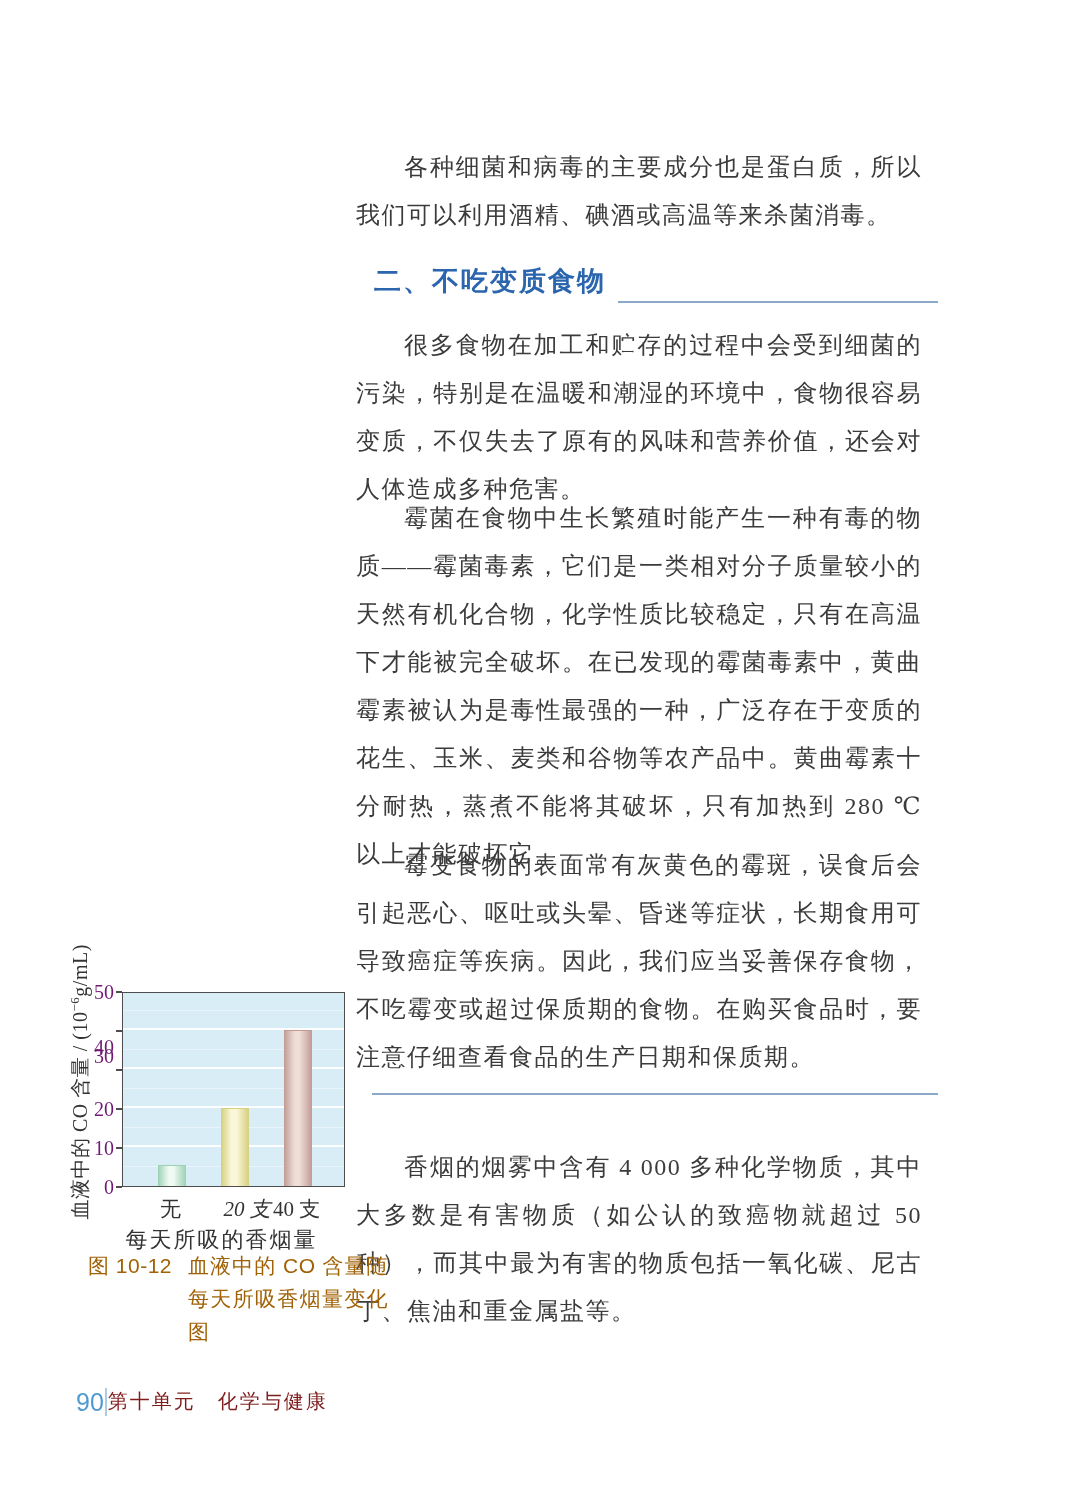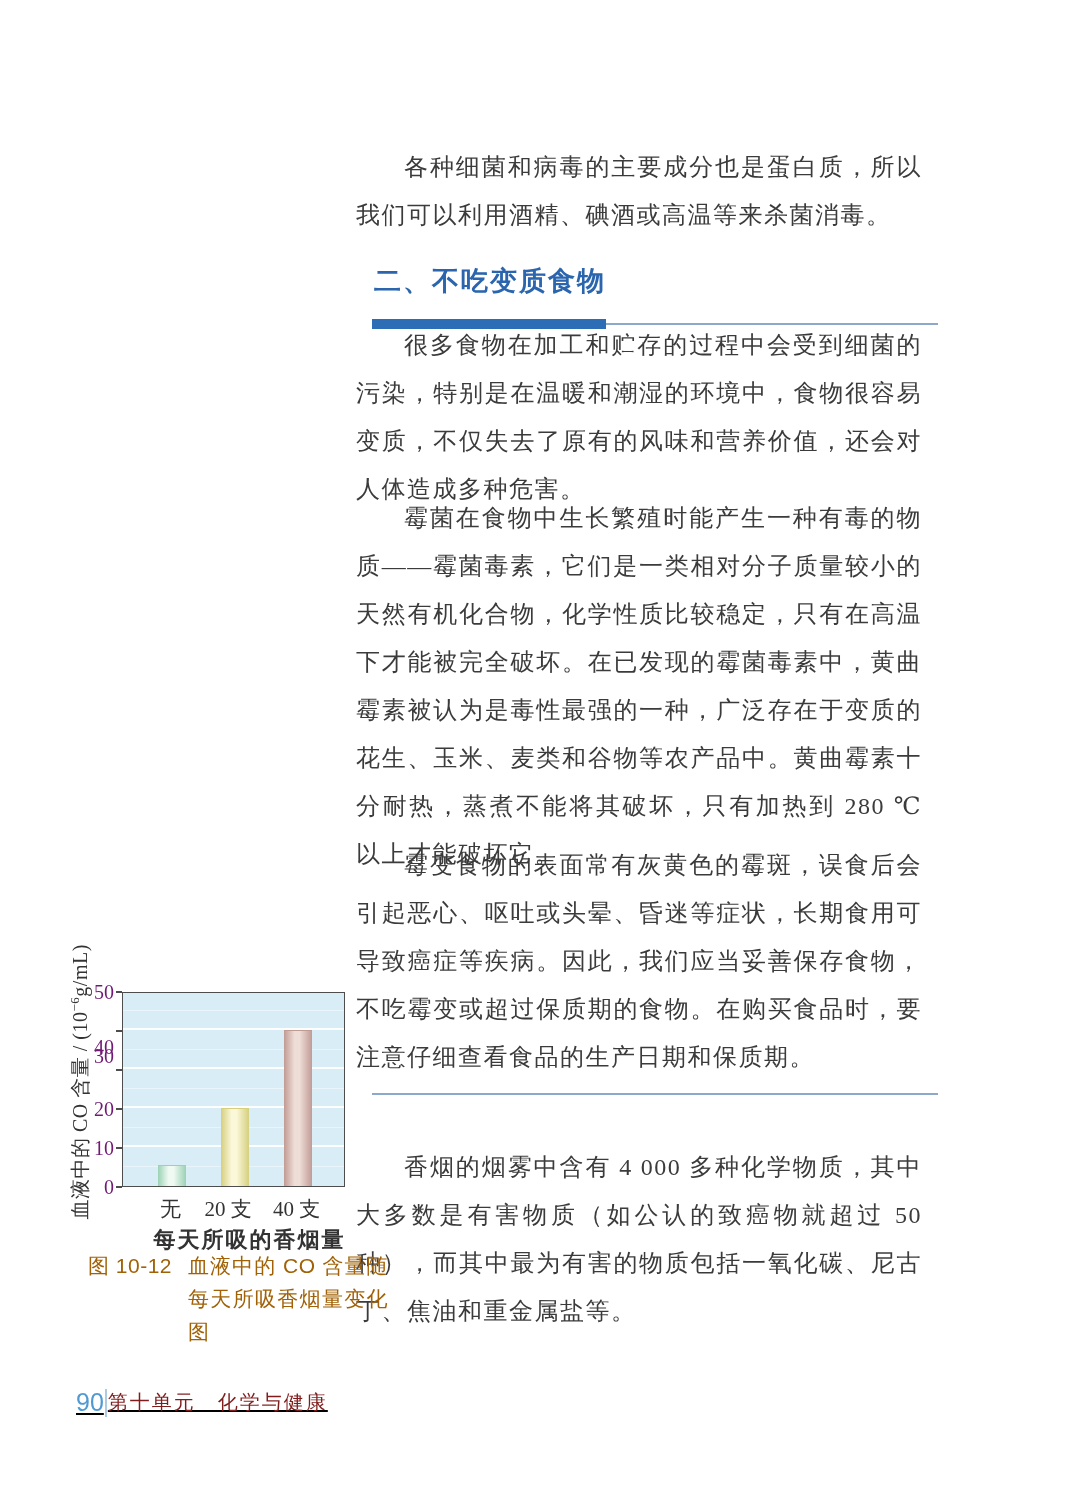--- a/index.html
+++ b/index.html
@@ -28,21 +28,21 @@
     text-justify: inter-ideograph;
   }
 
   .section-head {
     position: absolute;
     left: 372px;
     width: 566px;
     display: flex;
     align-items: flex-end;
   }
-  .head-inner { display: flex; flex-direction: column; gap: 12px; }
+  .head-inner { display: flex; flex-direction: row; gap: 12px; }
   .head-text {
     font-family: "Liberation Sans", "DejaVu Sans", sans-serif;
     font-weight: bold;
     font-size: 27px;
     letter-spacing: 2px;
     color: #2a65ae;
     white-space: nowrap;
     padding-bottom: 8px;
     padding-left: 2px;
   }
@@ -93,28 +93,27 @@
     text-align: center;
     transform: rotate(-90deg);
     font-size: 20px;
     color: #333333;
     white-space: nowrap;
     letter-spacing: 0.5px;
   }
   .ylabel sup { font-size: 13px; }
   .xtitle {
     position: absolute;
-    left: 76px;
+    left: 48px;
     top: 263px;
     width: 223px;
     text-align: center;
     font-size: 22px;
     letter-spacing: 2px;
     color: #333333;
-    font-weight: bold;
   }
 
   .fig-caption {
     position: absolute;
     left: 88px;
     top: 1249px;
     width: 300px;
     display: flex;
     gap: 16px;
     font-family: "Liberation Sans", "DejaVu Sans", sans-serif;
@@ -125,24 +124,23 @@
   }
   .cap-num { white-space: nowrap; }
   .cap-text { width: 212px; text-align: justify; }
 
   
   .footer {
     position: absolute;
     left: 76px;
     top: 1388px;
     display: flex;
-    align-items: center;
+    align-items: flex-start;
     gap: 1px;
     font-family: "Liberation Sans", "DejaVu Sans", sans-serif;
-    text-decoration: underline;
   }
   .page-num { font-size: 25px; color: #4f9ad2; }
   .footer-sep { width: 2px; height: 28px; background: #aecbe2; }
   .footer-text { font-size: 20px; color: #7f1d1d; letter-spacing: 2px; }
 </style>
 </head>
 <body>
 
 <div class="page">
 
@@ -184,21 +182,21 @@
         <div class="gridline" style="height: 2px; background: rgba(255, 255, 255, 0.95); bottom: 117px;"></div>
         <div class="gridline" style="height: 1px; background: rgba(255, 255, 255, 0.45); bottom: 136.5px;"></div>
         <div class="gridline" style="height: 2px; background: rgba(255, 255, 255, 0.95); bottom: 156px;"></div>
         <div class="gridline" style="height: 1px; background: rgba(255, 255, 255, 0.45); bottom: 175.5px;"></div>
         <div class="bar" style="left: 34.5px; width: 28px; height: 21.45px; background: linear-gradient(to right, rgb(155, 209, 180) 0%, rgb(240, 250, 243) 38%, rgb(240, 250, 243) 55%, rgb(155, 209, 180) 100%); border-top: 1px solid rgb(155, 209, 180);"></div>
         <div class="bar" style="left: 97.5px; width: 28px; height: 78px; background: linear-gradient(to right, rgb(213, 207, 126) 0%, rgb(251, 248, 218) 38%, rgb(251, 248, 218) 55%, rgb(213, 207, 126) 100%); border-top: 1px solid rgb(213, 207, 126);"></div>
         <div class="bar" style="left: 160.5px; width: 28px; height: 156px; background: linear-gradient(to right, rgb(192, 155, 148) 0%, rgb(239, 222, 216) 38%, rgb(239, 222, 216) 55%, rgb(192, 155, 148) 100%); border-top: 1px solid rgb(192, 155, 148);"></div>
       </div>
     <div id="axis-decor">
         <div class="xtick" style="left: 66.5px; top: 233px;">无</div>
-        <div class="xtick" style="left: 124px; top: 233px;">20 支</div>
+        <div class="xtick" style="left: 143px; top: 233px; font-style: italic;">20 支</div>
         <div class="xtick" style="left: 192.5px; top: 233px;">40 支</div>
         <div class="ytick" style="top: 214px;">0</div>
         <div class="ytickmark" style="left: 54px; top: 224px; background: rgb(77, 77, 77);"></div>
         <div class="ytick" style="top: 175px;">10</div>
         <div class="ytickmark" style="left: 54px; top: 185px; background: rgb(77, 77, 77);"></div>
         <div class="ytick" style="top: 136px;">20</div>
         <div class="ytickmark" style="left: 54px; top: 146px; background: rgb(77, 77, 77);"></div>
         <div class="ytick" style="top: 83px;">30</div>
         <div class="ytickmark" style="left: 54px; top: 107px; background: rgb(77, 77, 77);"></div>
         <div class="ytick" style="top: 58px; margin-top: 16px;">40</div>

